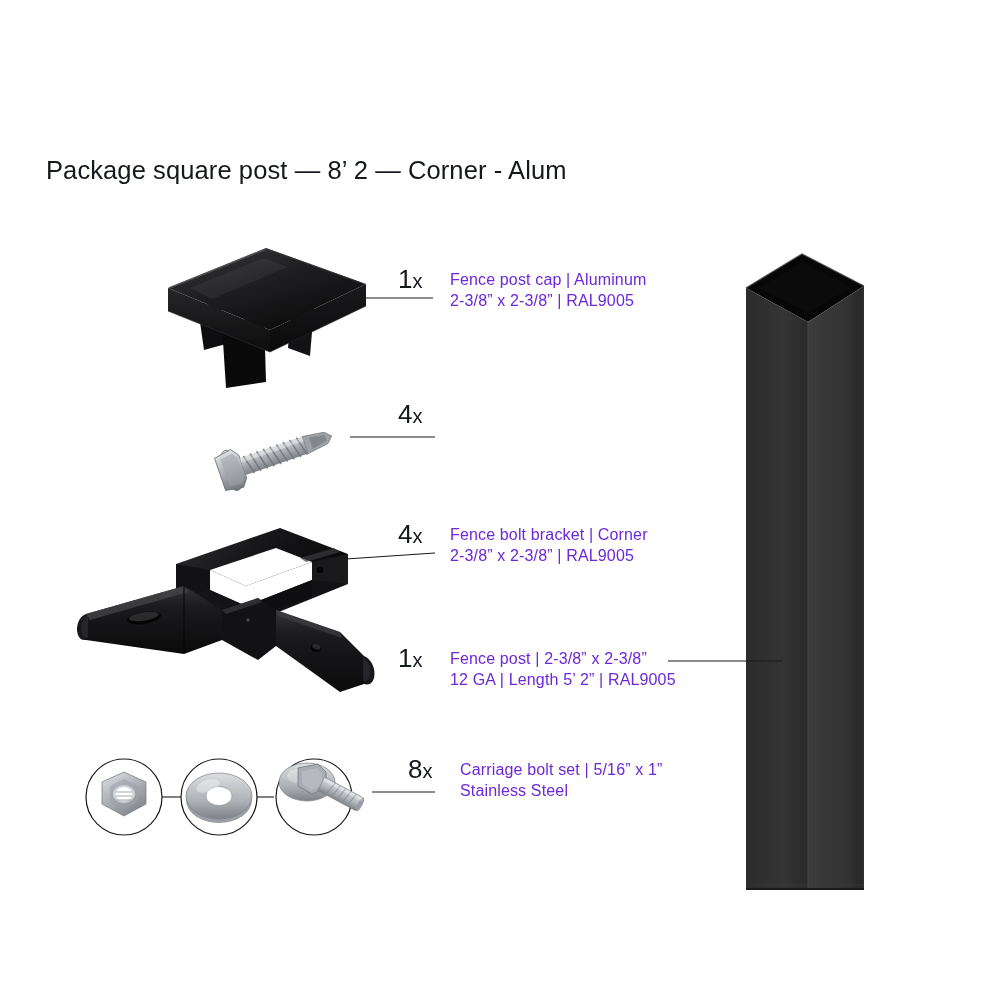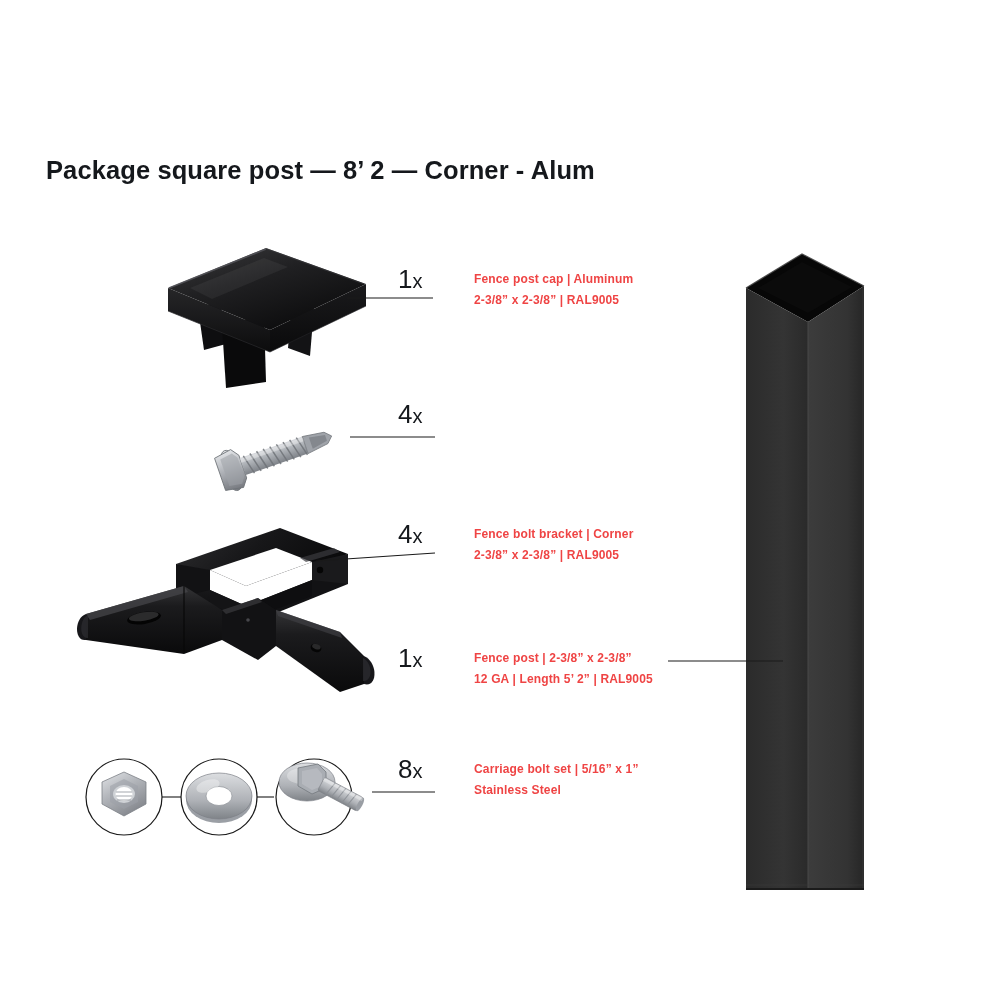--- a/index.html
+++ b/index.html
@@ -20,53 +20,52 @@
     height: 1000px;
     background: #ffffff;
   }
 
   
   #page-title {
     position: absolute;
     left: 46px;
     top: 156px;
     font-size: 25.5px;
-    font-weight: 700;
+    font-weight: 400;
     letter-spacing: 0.1px;
     color: #15181c;
     white-space: nowrap;
   }
 
   
   .annotation {
     position: absolute;
     display: flex;
     align-items: flex-start;
-    gap: 24px;
   }
   .qty {
     font-size: 26px;
     font-weight: 300;
     color: #15181c;
     line-height: 1;
     width: 52px;
     flex: 0 0 52px;
   }
   .qty .x-suffix {
     font-size: 20px;
     font-weight: 400;
   }
   .desc {
     padding-top: 3px;
   }
   .desc .line {
-    font-size: 12px;
-    font-weight: 700;
+    font-size: 16px;
+    font-weight: 400;
     letter-spacing: 0.15px;
-    color: #ef4444;
+    color: #6d28d9;
     line-height: 21px;
     white-space: nowrap;
   }
 
   
   #leaders {
     position: absolute;
     left: 0;
     top: 0;
     width: 1000px;
@@ -356,21 +355,21 @@
   </div>
 
   <div class="annotation" style="left:398px; top:645px;">
     <div class="qty"><span>1</span><span class="x-suffix">x</span></div>
     <div class="desc">
       <div class="line">Fence post | 2-3/8” x 2-3/8”</div>
       <div class="line">12 GA | Length 5’ 2” | RAL9005</div>
     </div>
   </div>
 
-  <div class="annotation" style="left:398px; top:756px;">
+  <div class="annotation" style="left:408px; top:756px;">
     <div class="qty"><span>8</span><span class="x-suffix">x</span></div>
     <div class="desc">
       <div class="line">Carriage bolt set | 5/16” x 1”</div>
       <div class="line">Stainless Steel</div>
     </div>
   </div>
 
 </div>
 
 </body></html>

